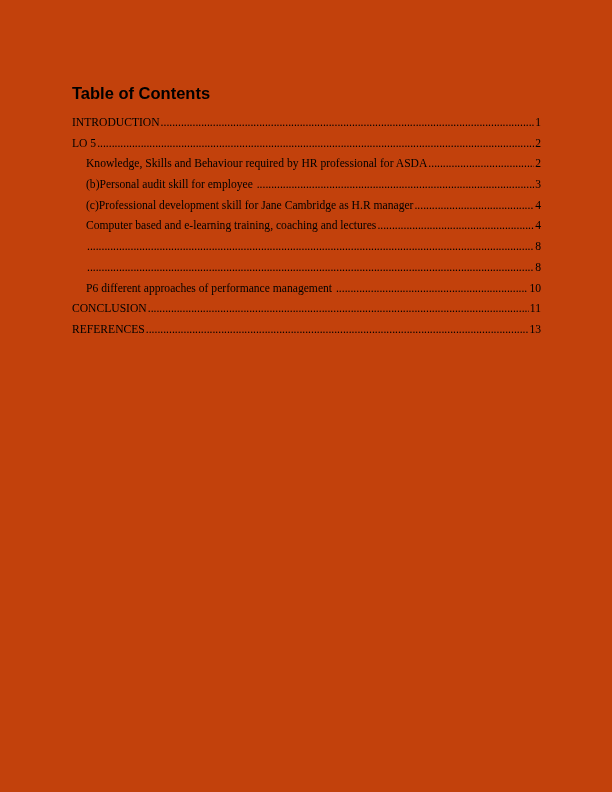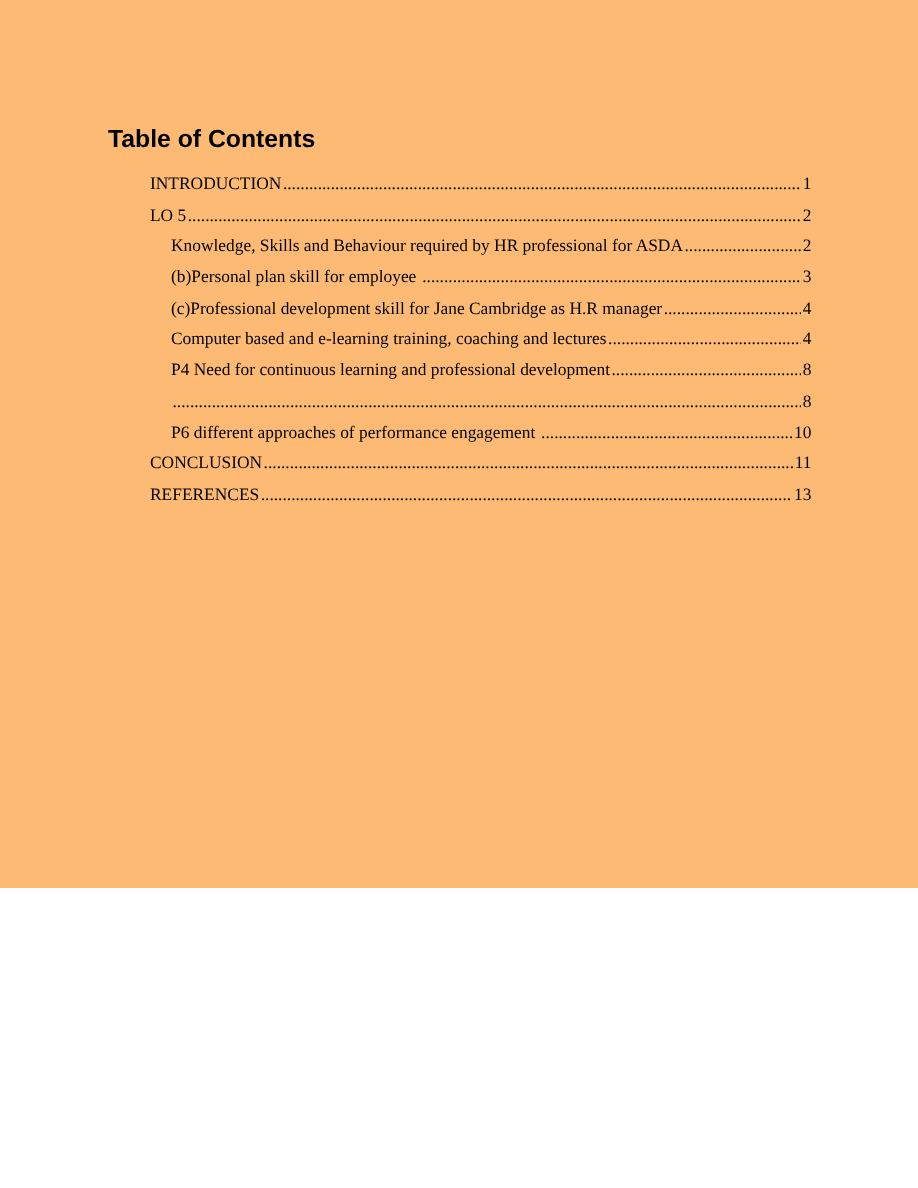--- a/index.html
+++ b/index.html
@@ -1,27 +1,27 @@
 <!DOCTYPE html>
 <html><head>
 <meta charset="utf-8">
 <style>
   html, body { margin: 0; padding: 0; background: #ffffff; }
   body { width: 612px; height: 792px; position: relative; overflow: hidden; }
-  .page { position: absolute; left: 0; top: 0; width: 612px; height: 592px; background: #fdba74; }
+  .page { position: absolute; left: 0; top: 0; width: 612px; height: 792px; background: #c2410c; }
   .toc-title {
     position: absolute; left: 72px; top: 83px;
     font-family: "Liberation Sans", sans-serif; font-weight: bold; font-size: 16.5px;
     color: #000; margin: 0; line-height: 20px;
   }
   .toc-list { position: absolute; left: 72px; top: 116px; width: 469px; margin: 0; padding: 0; list-style: none; }
   .toc-entry {
     display: flex; align-items: baseline; height: 20.7px;
     font-family: "Liberation Serif", serif; font-size: 11.6px; color: #000;
-    white-space: nowrap; overflow: hidden; text-decoration: none; margin-left: 28px;
+    white-space: nowrap; overflow: hidden; text-decoration: none;
   }
   .toc-entry.level-2 { padding-left: 14px; font-family: Liberation Serif, serif; }
   .toc-text { flex: 0 0 auto; }
   .toc-dots {
     flex: 1 1 auto; overflow: hidden; white-space: nowrap; margin: 0 1px;
   }
   .toc-dots::after {
     content: "........................................................................................................................................................................................................................................";
   }
   .toc-page { flex: 0 0 auto; text-align: right; }
@@ -42,45 +42,44 @@
       <span class="toc-text">LO 5</span>
       <span class="toc-dots"></span>
       <span class="toc-page">2</span>
     </li>
     <li class="toc-entry level-2">
       <span class="toc-text">Knowledge, Skills and Behaviour required by HR professional for ASDA</span>
       <span class="toc-dots"></span>
       <span class="toc-page">2</span>
     </li>
     <li class="toc-entry level-2">
-      <span class="toc-text" style="white-space:pre">(b)Personal plan skill for employee </span>
+      <span class="toc-text" style="white-space:pre">(b)Personal audit skill for employee </span>
       <span class="toc-dots"></span>
       <span class="toc-page">3</span>
     </li>
     <li class="toc-entry level-2">
       <span class="toc-text">(c)Professional development skill for Jane Cambridge as H.R manager</span>
       <span class="toc-dots"></span>
       <span class="toc-page">4</span>
     </li>
     <li class="toc-entry level-2">
       <span class="toc-text">Computer based and e-learning training, coaching and lectures</span>
       <span class="toc-dots"></span>
       <span class="toc-page">4</span>
     </li>
     <li class="toc-entry level-2">
-      <span class="toc-text">P4 Need for continuous learning and professional development</span>
       <span class="toc-dots"></span>
       <span class="toc-page">8</span>
     </li>
     <li class="toc-entry level-2">
       <span class="toc-dots"></span>
       <span class="toc-page">8</span>
     </li>
     <li class="toc-entry level-2">
-      <span class="toc-text" style="white-space:pre">P6 different approaches of performance engagement </span>
+      <span class="toc-text" style="white-space:pre">P6 different approaches of performance management </span>
       <span class="toc-dots"></span>
       <span class="toc-page">10</span>
     </li>
     <li class="toc-entry level-1">
       <span class="toc-text">CONCLUSION</span>
       <span class="toc-dots"></span>
       <span class="toc-page">11</span>
     </li>
     <li class="toc-entry level-1">
       <span class="toc-text">REFERENCES</span>

